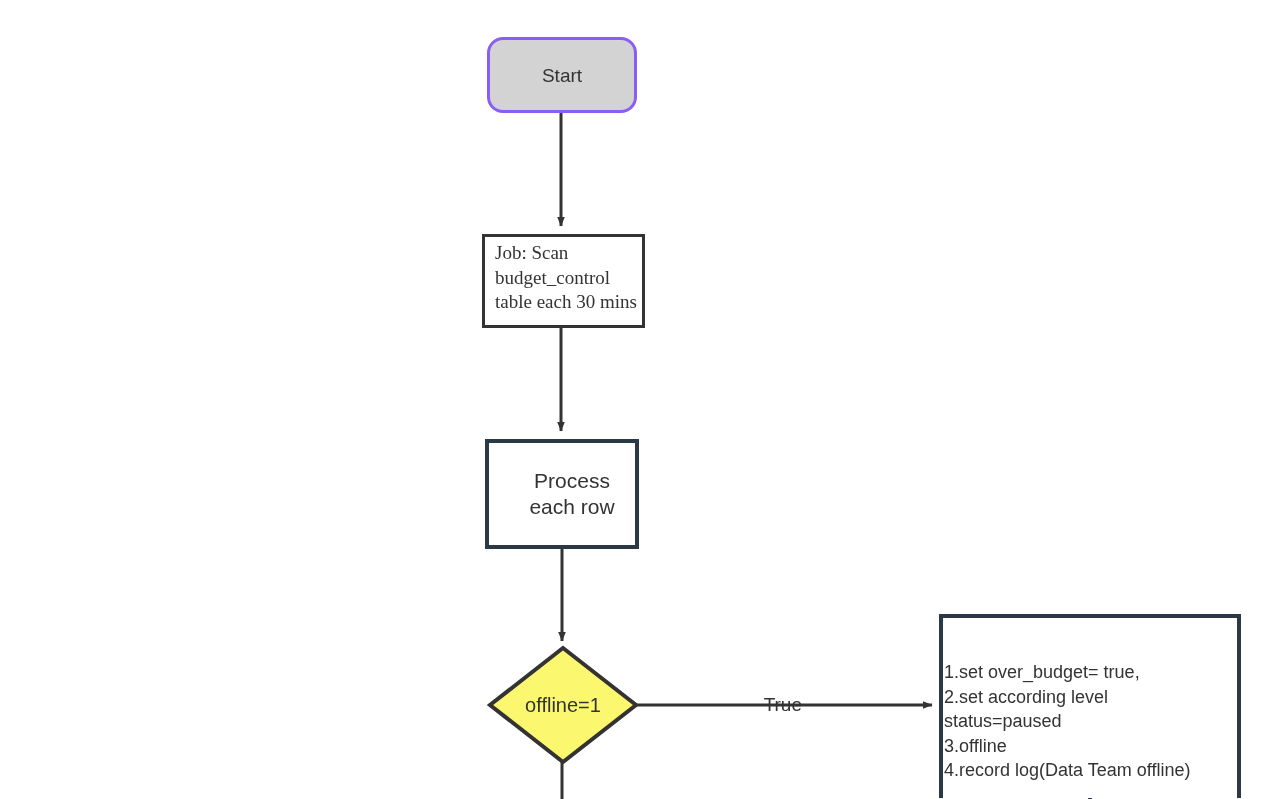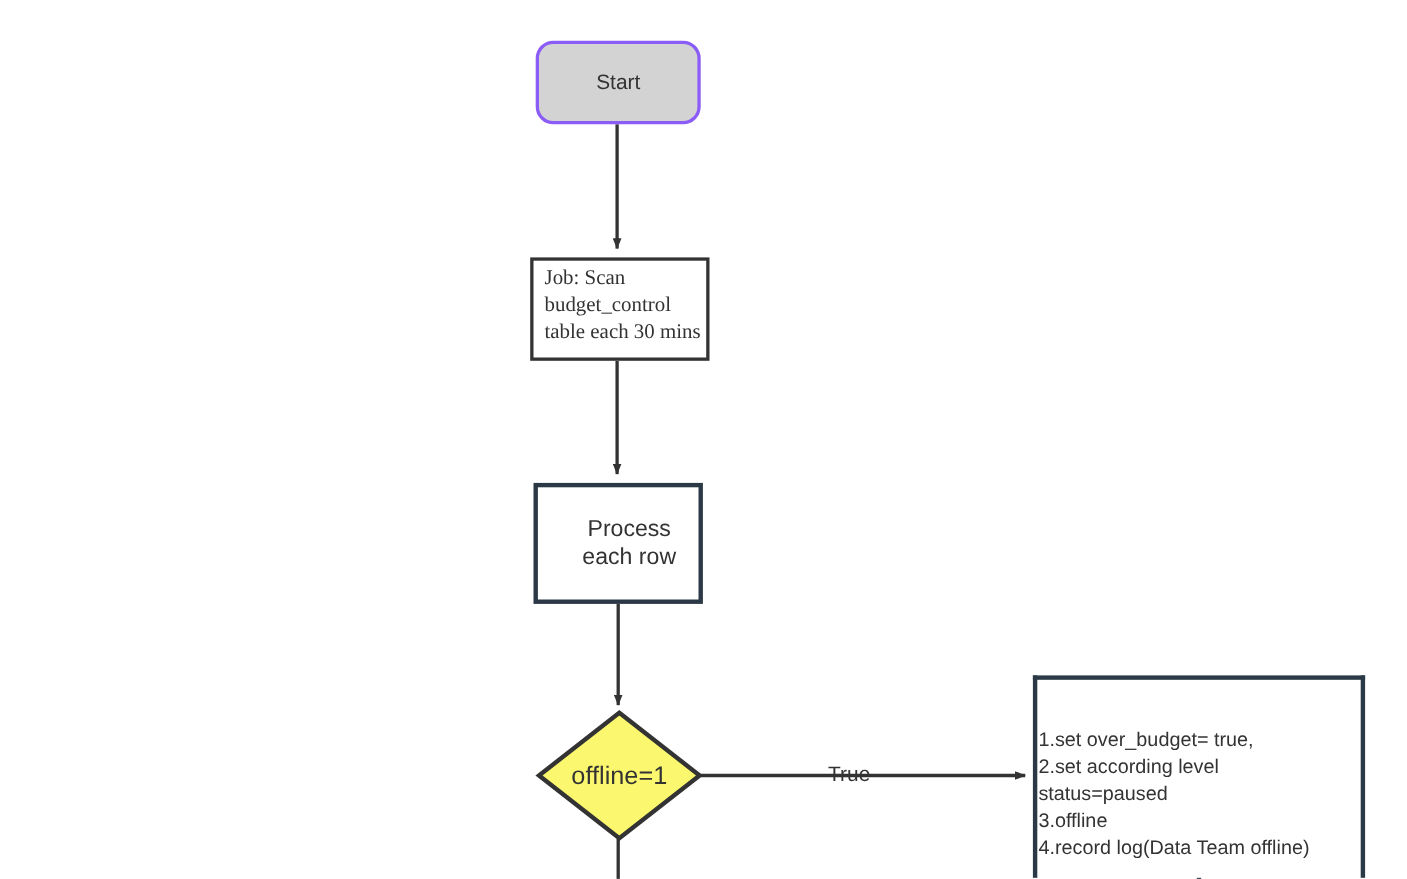--- a/index.html
+++ b/index.html
@@ -94,21 +94,21 @@
   }
   #node-decision .diamond-label {
     position: absolute;
     left: 0;
     top: 0;
     width: 146px;
     height: 114px;
     display: flex;
     align-items: center;
     justify-content: center;
-    font-size: 23px;
+    font-size: 20px;
     color: #333333;
     line-height: 23px;
     text-align: center;
   }
   
   #node-action {
     left: 939px;
     top: 614px;
     width: 302px;
     height: 184px;
@@ -128,21 +128,21 @@
     text-align: left;
     white-space: pre-line;
     margin-top: 28px;
   }
   
   .edge-label {
     position: absolute;
     font-size: 19px;
     color: #333333;
     line-height: 22px;
-    text-align: center;
+    text-align: right;
     background: transparent;
   }
   #edge-label-true {
     left: 742px;
     top: 694px;
     width: 60px;
   }
 </style>
 </head>
 <body>

